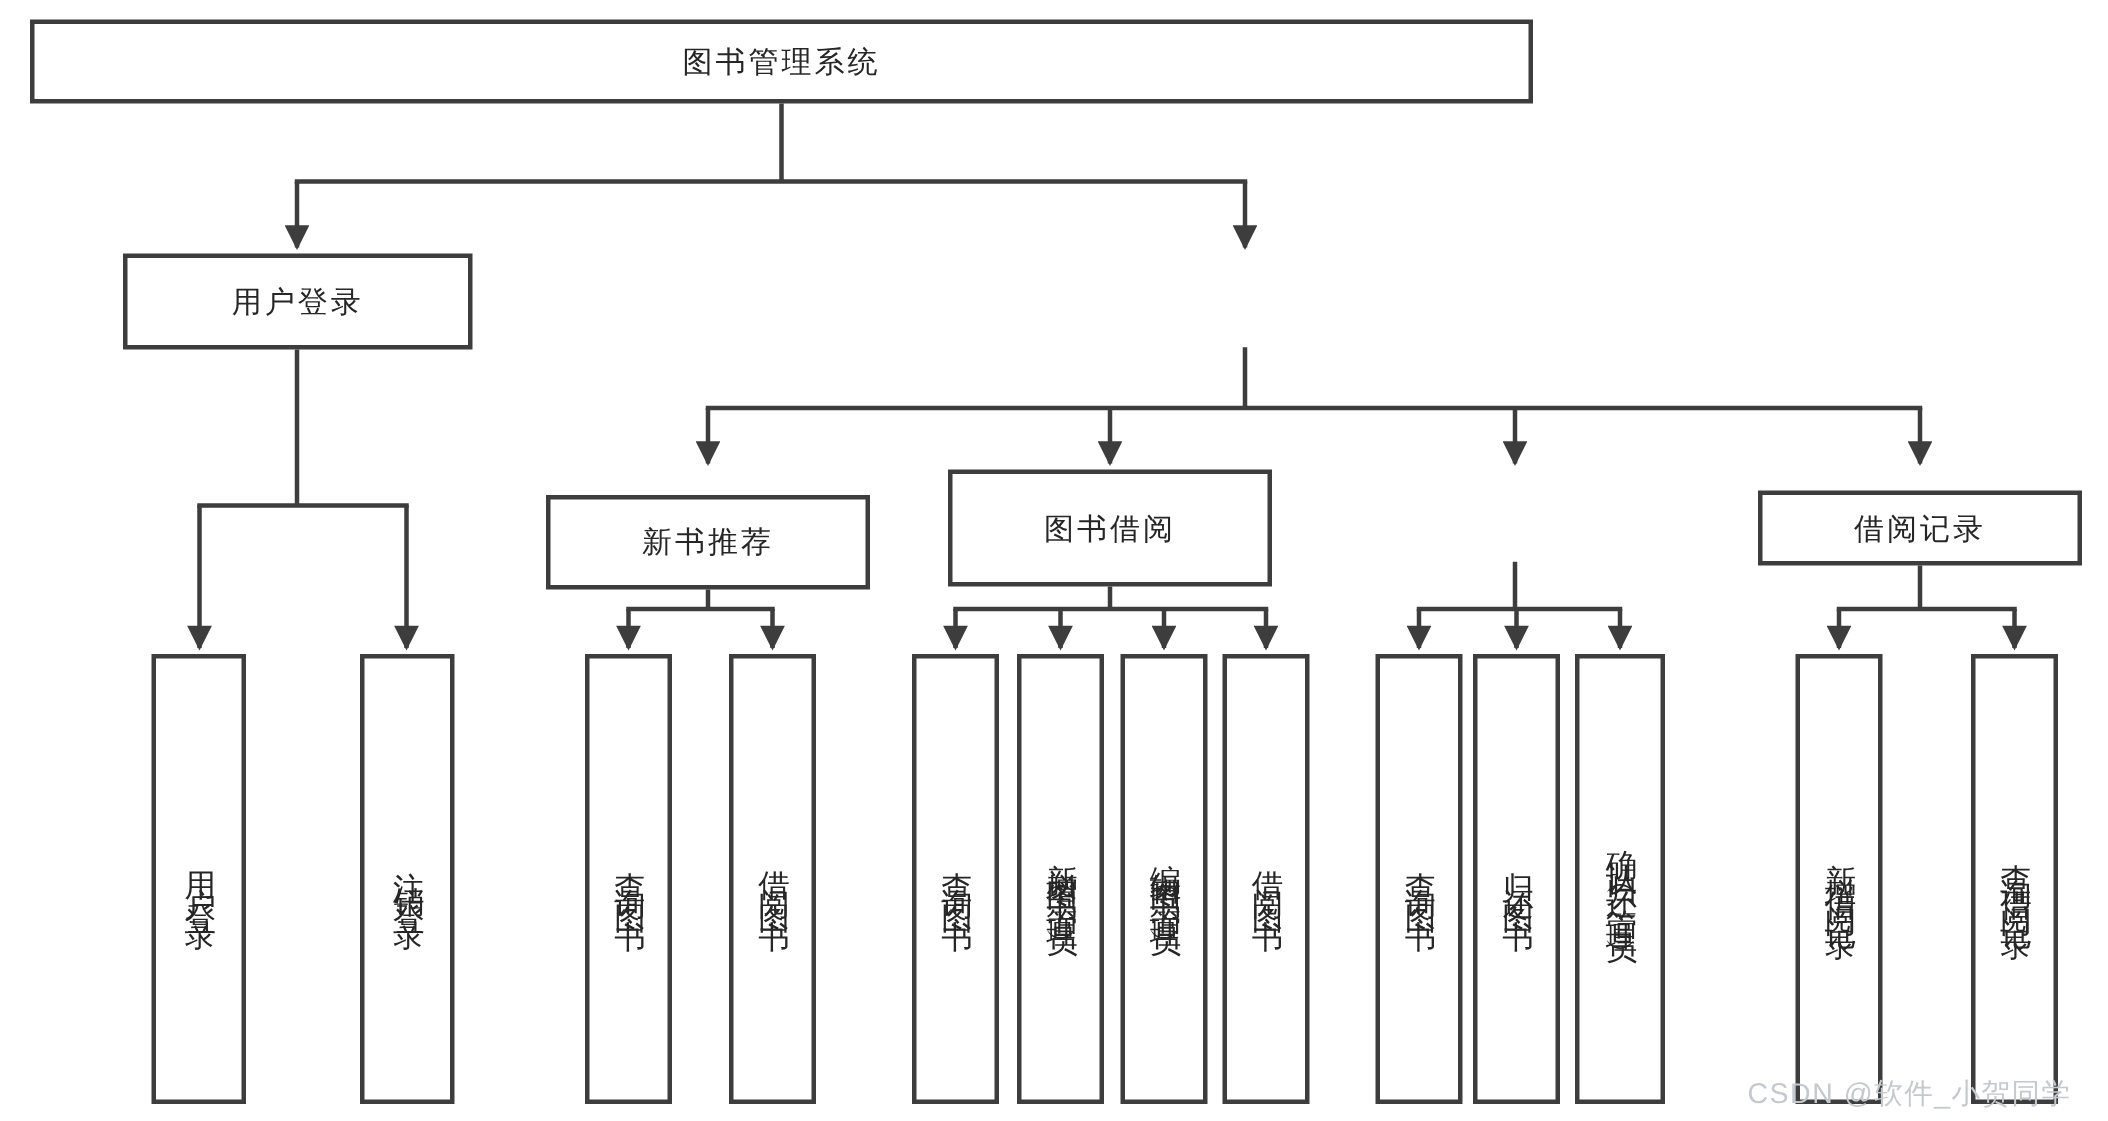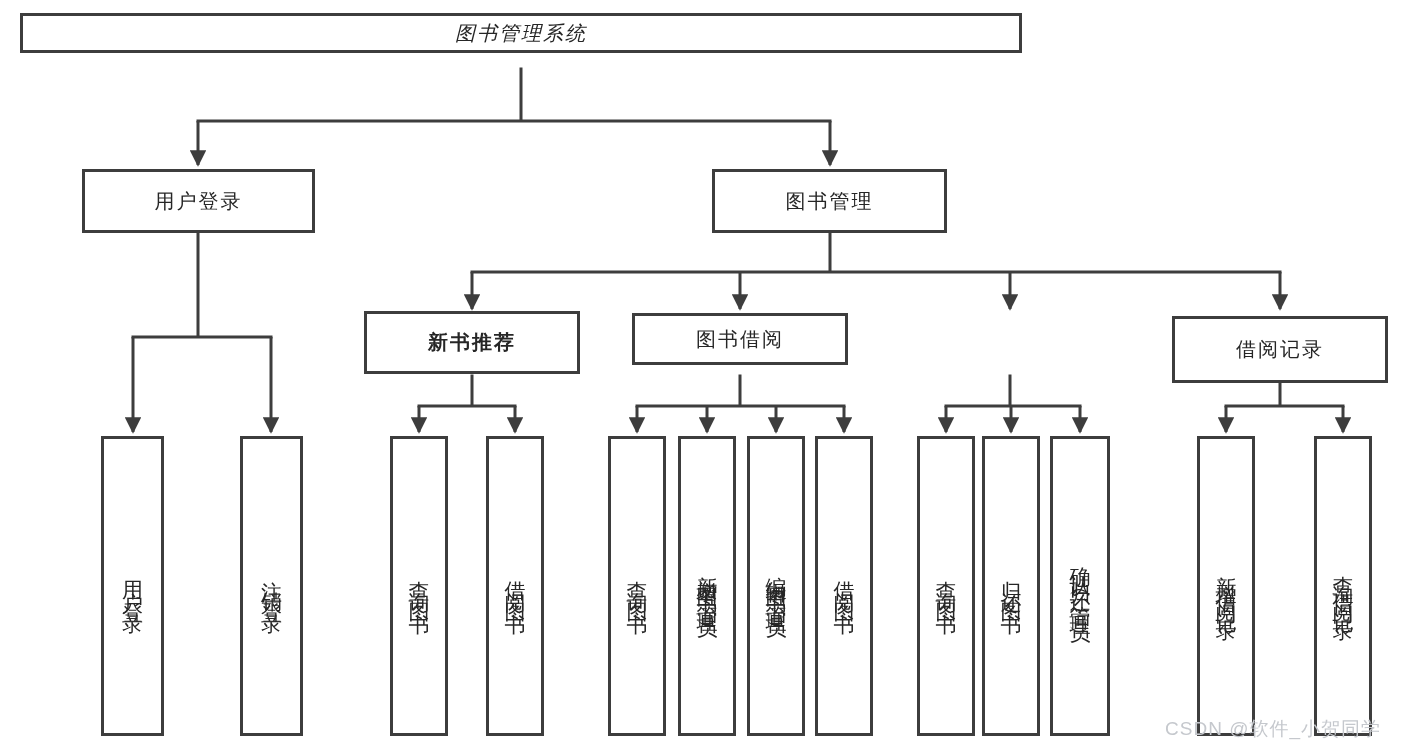--- a/index.html
+++ b/index.html
@@ -109,28 +109,27 @@
     <line x1="844" y1="406" x2="844" y2="432" marker-end="url(#arw)"></line>
 
     <line x1="946" y1="406" x2="946" y2="432" marker-end="url(#arw)"></line>
     <line x1="1011" y1="406" x2="1011" y2="432" marker-end="url(#arw)"></line>
     <line x1="1080" y1="406" x2="1080" y2="432" marker-end="url(#arw)"></line>
 
     <line x1="1226" y1="406" x2="1226" y2="432" marker-end="url(#arw)"></line>
     <line x1="1343" y1="406" x2="1343" y2="432" marker-end="url(#arw)"></line>
   </svg>
 
-  <div class="box" style="left:20px; top:13px; width:1002px; height:40px;font-style:italic;">图书管理系统</div>
+  <div class="box" style="left:20px; top:13px; width:1002px; height:56px;">图书管理系统</div>
 
   <div class="box" style="left:82px; top:169px; width:233px; height:64px;">用户登录</div>
-  <div class="box" style="left:712px; top:169px; width:235px; height:64px;">图书管理</div>
 
-  <div class="box" style="left:364px; top:311px; width:216px; height:63px;font-weight:bold;">新书推荐</div>
-  <div class="box" style="left:632px; top:313px; width:216px; height:52px;">图书借阅</div>
-  <div class="box" style="left:1172px; top:316px; width:216px; height:67px;">借阅记录</div>
+  <div class="box" style="left:364px; top:330px; width:216px; height:63px;">新书推荐</div>
+  <div class="box" style="left:632px; top:313px; width:216px; height:78px;">图书借阅</div>
+  <div class="box" style="left:1172px; top:327px; width:216px; height:50px;">借阅记录</div>
 
   <div class="box leaf sp11" style="left:101px; top:436px; width:63px; height:300px;">用户登录</div>
   <div class="box leaf sp11" style="left:240px; top:436px; width:63px; height:300px;">注销登录</div>
 
   <div class="box leaf sp11" style="left:390px; top:436px; width:58px; height:300px;">查询图书</div>
   <div class="box leaf sp11" style="left:486px; top:436px; width:58px; height:300px;">借阅图书</div>
 
   <div class="box leaf sp11" style="left:608px; top:436px; width:58px; height:300px;">查询图书</div>
   <div class="box leaf sp6" style="left:678px; top:436px; width:58px; height:300px;">新增图书（管理员）</div>
   <div class="box leaf sp6" style="left:747px; top:436px; width:58px; height:300px;">编辑图书（管理员）</div>

